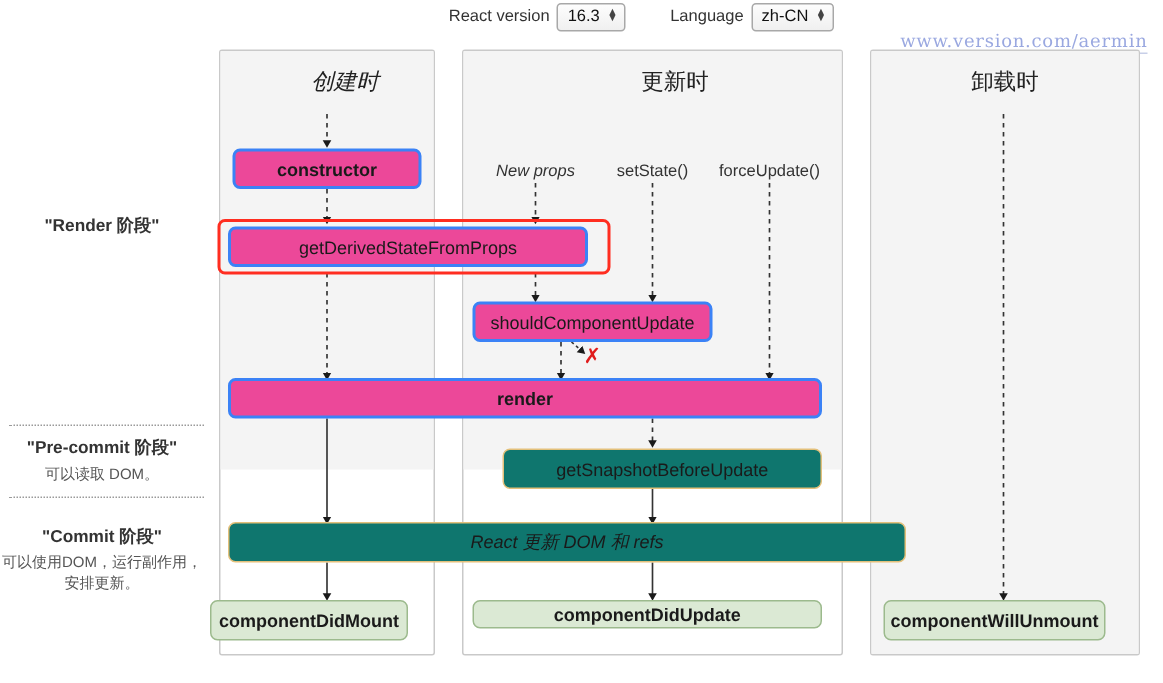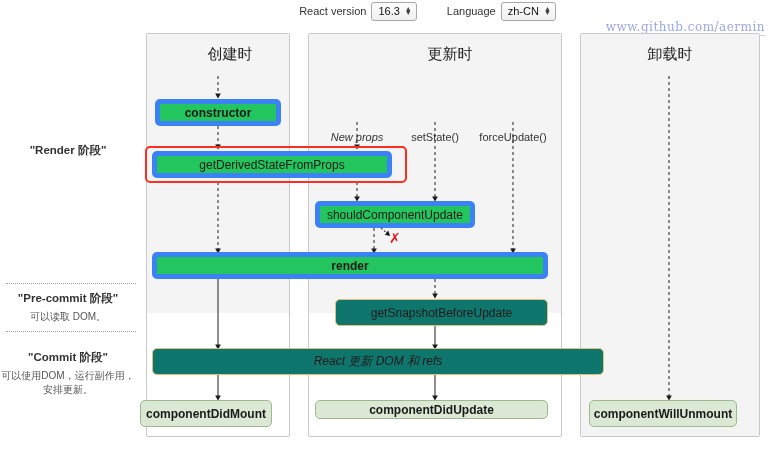--- a/index.html
+++ b/index.html
@@ -47,27 +47,27 @@
   .col-head{
     position:absolute;text-align:center;font-size:15px;color:#222;
     font-family:"DejaVu Sans","Liberation Sans",sans-serif;
   }
   .grayband{position:absolute;background:#f4f4f4;}
   .box{
     position:absolute;box-sizing:border-box;
     border-radius:5px;display:flex;align-items:center;justify-content:center;
     font-size:12px;text-align:center;
   }
-  .blue{background:#22c55e;border:5px solid #3b82f6;color:#1a1a1a;}
+  .blue{background:#ec4899;border:2px solid #3b82f6;color:#1a1a1a;}
   .orange{background:#0f766e;border:1px solid #e3c07a;color:#1a1a1a;}
   .green{background:#dbe9d4;border:1px solid #9cba8d;color:#1a1a1a;}
   .bold{font-weight:bold;}
   .ital{font-style:italic;}
   .trig{
-    position:absolute;text-align:center;font-size:11px;color:#333;margin-top:23px;
+    position:absolute;text-align:center;font-size:11px;color:#333;
   }
   .redbox{
     position:absolute;border:2.5px solid #ff2d20;border-radius:5px;
     box-sizing:border-box;background:transparent;
   }
   .xmark{position:absolute;color:#e01b1b;font-size:14px;font-weight:bold;
          font-family:"DejaVu Sans",sans-serif;}
 </style>
 </head>
 <body>
@@ -88,21 +88,21 @@
     <span class="select">
       <span>zh-CN</span>
       <span class="spin">
           <span>▲</span>
           <span>▼</span>
         </span>
     </span>
   </div>
 </div>
 
-<div id="watermark">www.github.com/aermin</div>
+<div id="watermark">www.version.com/aermin</div>
 
 <div id="sidebar">
   <div class="phase" style="top:113px;">
     <div class="phase-title">"Render 阶段"</div>
   </div>
   <div class="hdiv" style="top:253px;"></div>
   <div class="phase" style="top:261px;">
     <div class="phase-title">"Pre-commit 阶段"</div>
     <div class="phase-desc">可以读取 DOM。</div>
   </div>
@@ -114,21 +114,21 @@
 </div>
 
 <div class="col" style="left:146px;top:33px;width:144px;height:404px;"></div>
 <div class="col" style="left:308px;top:33px;width:254px;height:404px;"></div>
 <div class="col" style="left:580px;top:33px;width:180px;height:404px;"></div>
 
 <div class="grayband" style="left:147px;top:34px;width:142px;height:279px;"></div>
 <div class="grayband" style="left:309px;top:34px;width:252px;height:279px;"></div>
 <div class="grayband" style="left:581px;top:34px;width:178px;height:402px;"></div>
 
-<div class="col-head" style="left:146px;top:45px;width:168px;">创建时</div>
+<div class="col-head" style="left:146px;top:45px;width:168px;font-style:italic;">创建时</div>
 <div class="col-head" style="left:308px;top:45px;width:254px;padding-left:15px;">更新时</div>
 <div class="col-head" style="left:580px;top:45px;width:180px;">卸载时</div>
 
 <svg id="canvas">
   <defs>
     <marker id="ah" markerWidth="7" markerHeight="7" refX="3.2" refY="3" orient="auto">
       <path d="M0,0.4 L0,5.6 L4.6,3 z" fill="#1a1a1a"></path>
     </marker>
   </defs>
   <g stroke="#333" stroke-width="1.1" fill="none">

